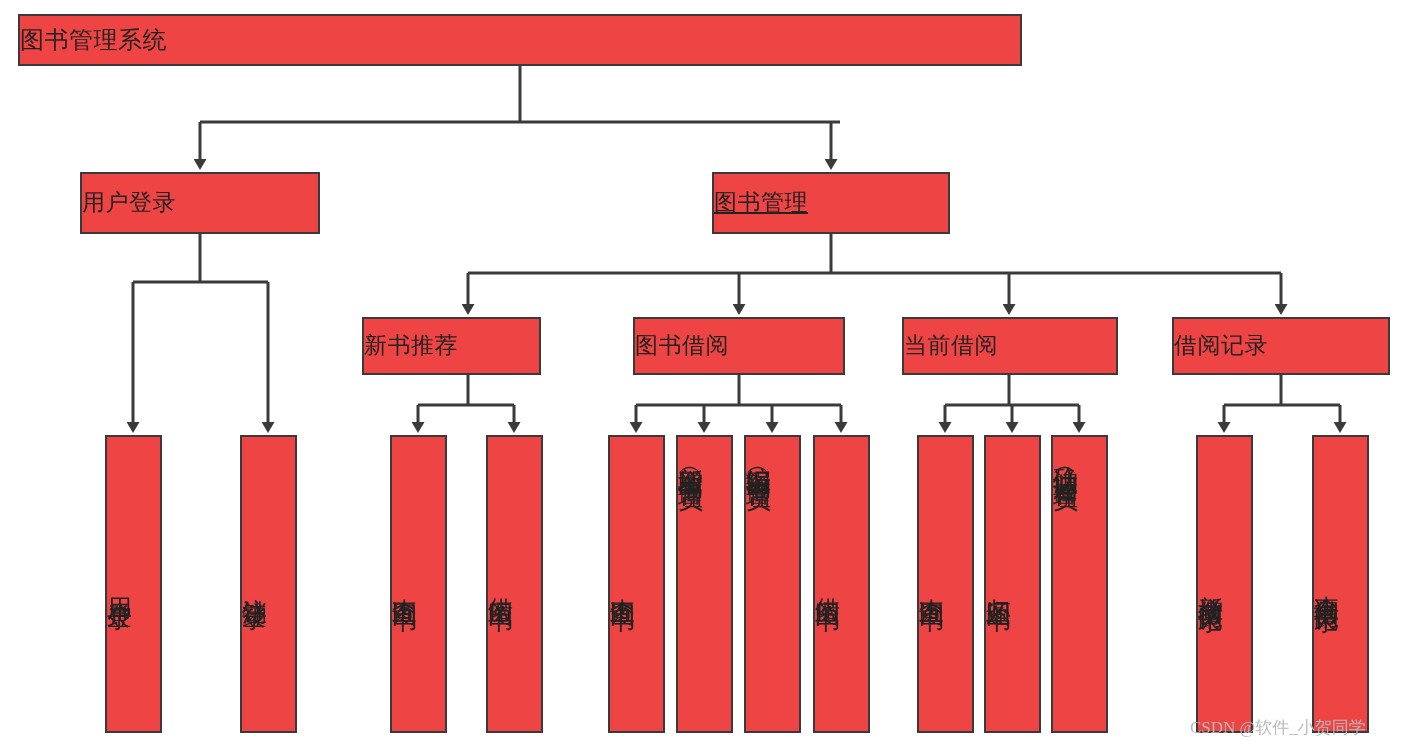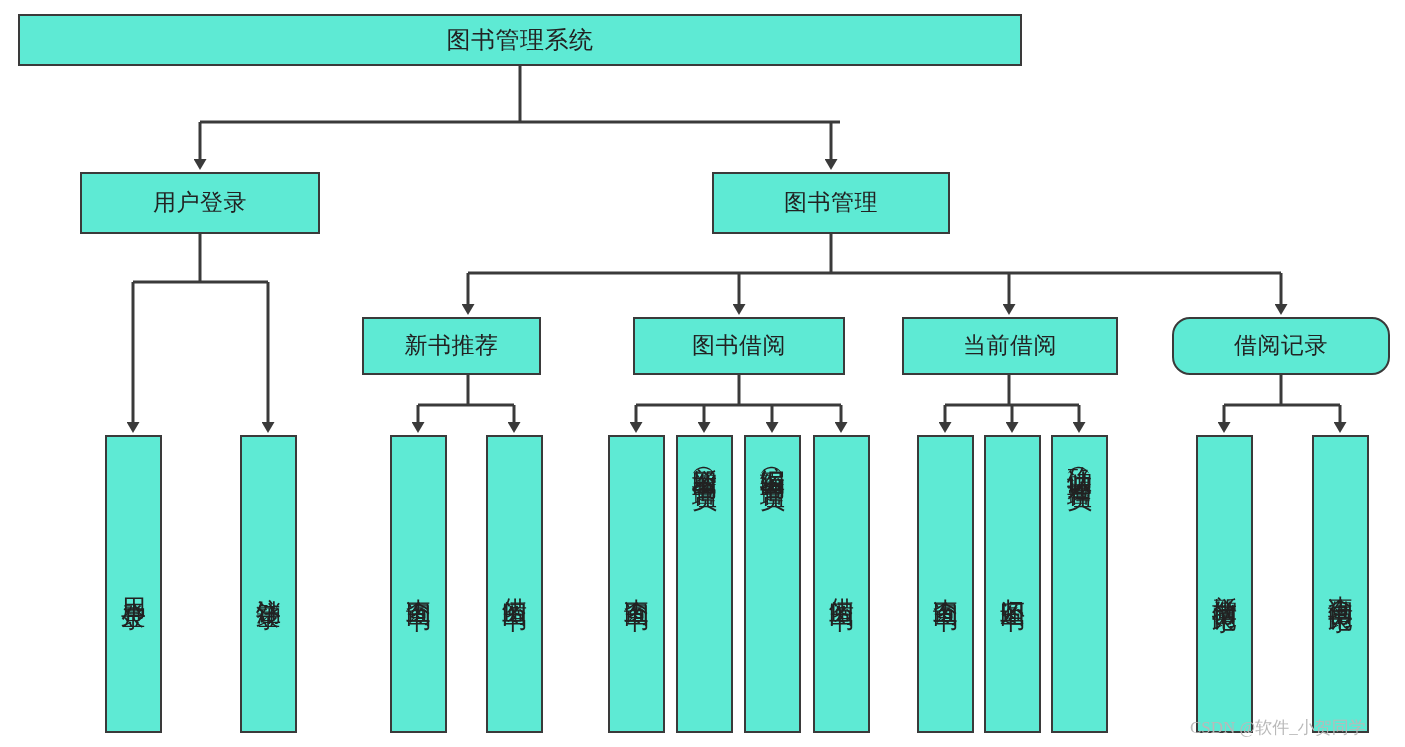--- a/index.html
+++ b/index.html
@@ -21,25 +21,24 @@
     position: absolute;
     left: 0;
     top: 0;
     width: 1405px;
     height: 747px;
     pointer-events: none;
   }
   .node {
     position: absolute;
     box-sizing: border-box;
-    background: #5eead4;
+    background: #ef4444;
     border: 2px solid #3a3a3a;
     display: flex;
     align-items: center;
-    justify-content: center;
     color: #222222;
     z-index: 3;
   }
   .node .lbl {
     display: block;
     text-align: center;
     line-height: 1.18;
     letter-spacing: 0.5px;
   }
   
@@ -134,34 +133,34 @@
     </g>
   </svg>
 
   <div class="node h root" style="left:18px; top:14px; width:1004px; height:52px;">
     <span class="lbl">图书管理系统</span>
   </div>
 
   <div class="node h" style="left:80px; top:172px; width:240px; height:62px;">
     <span class="lbl">用户登录</span>
   </div>
-  <div class="node h" style="left:712px; top:172px; width:238px; height:62px;">
+  <div class="node h" style="left:712px; top:172px; width:238px; height:62px;text-decoration:underline;">
     <span class="lbl">图书管理</span>
   </div>
 
   <div class="node h" style="left:362px; top:317px; width:179px; height:58px;">
     <span class="lbl">新书推荐</span>
   </div>
   <div class="node h" style="left:902px; top:317px; width:216px; height:58px;">
     <span class="lbl">当前借阅</span>
   </div>
   <div class="node h" style="left:633px; top:317px; width:212px; height:58px;">
     <span class="lbl">图书借阅</span>
   </div>
-  <div class="node h" style="left:1172px; top:317px; width:218px; height:58px;border-radius:18px;">
+  <div class="node h" style="left:1172px; top:317px; width:218px; height:58px;">
     <span class="lbl">借阅记录</span>
   </div>
 
   <div class="node v mid" style="left:105px; top:435px; width:57px; height:298px;">
     <span class="lbl">用户登录</span>
   </div>
   <div class="node v mid" style="left:240px; top:435px; width:57px; height:298px;">
     <span class="lbl">注销登录</span>
   </div>
 

